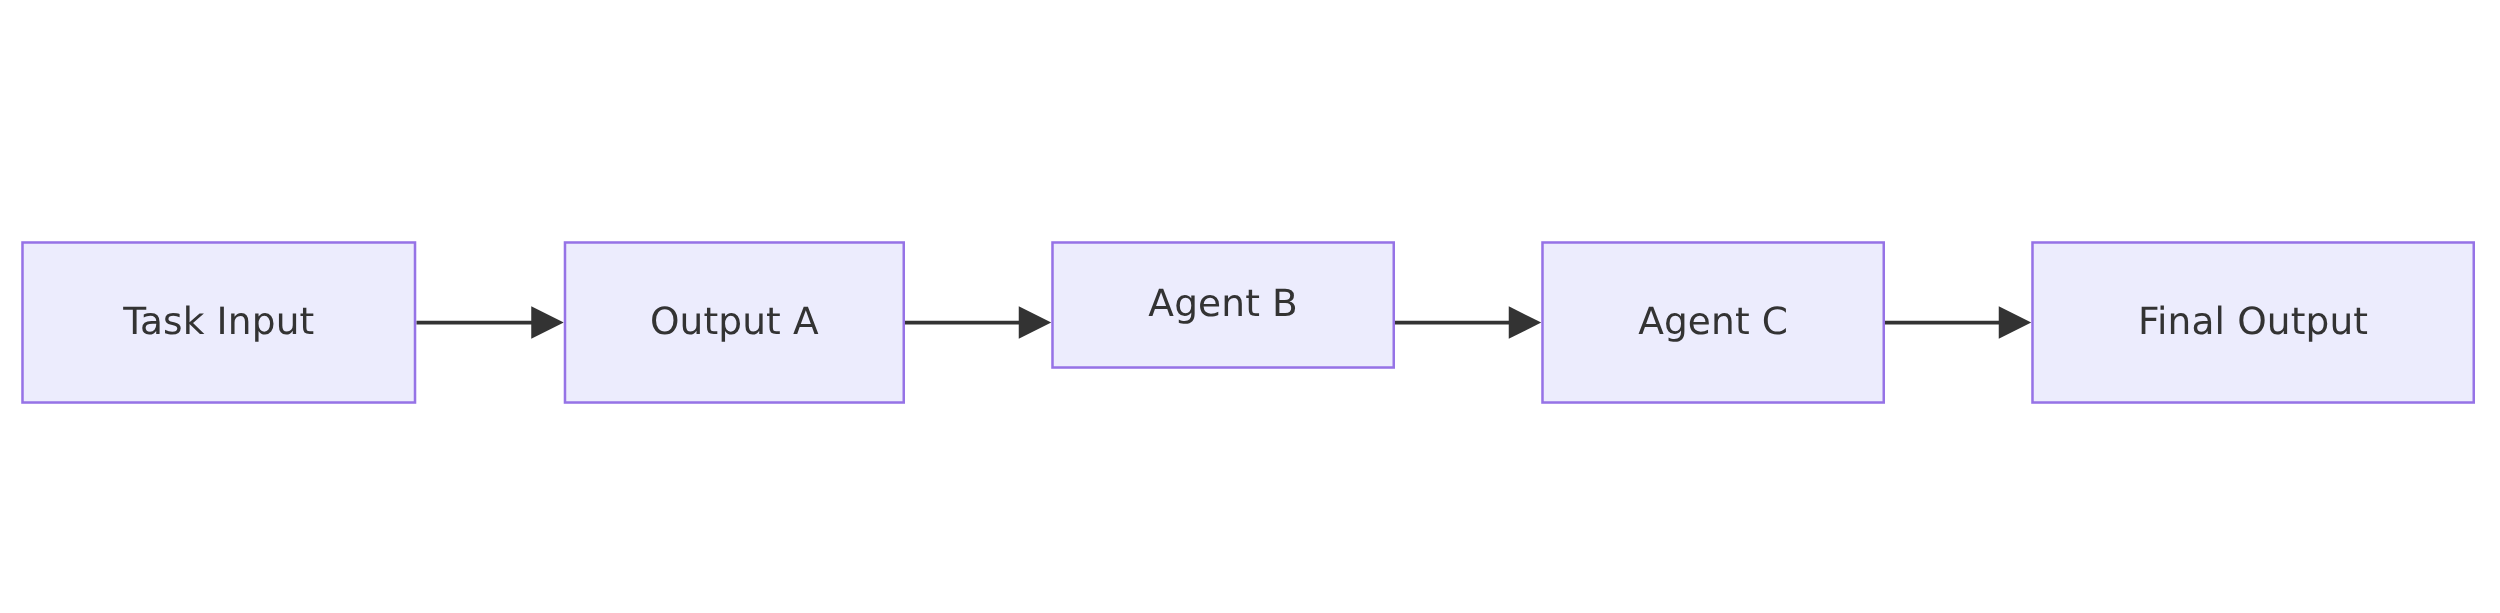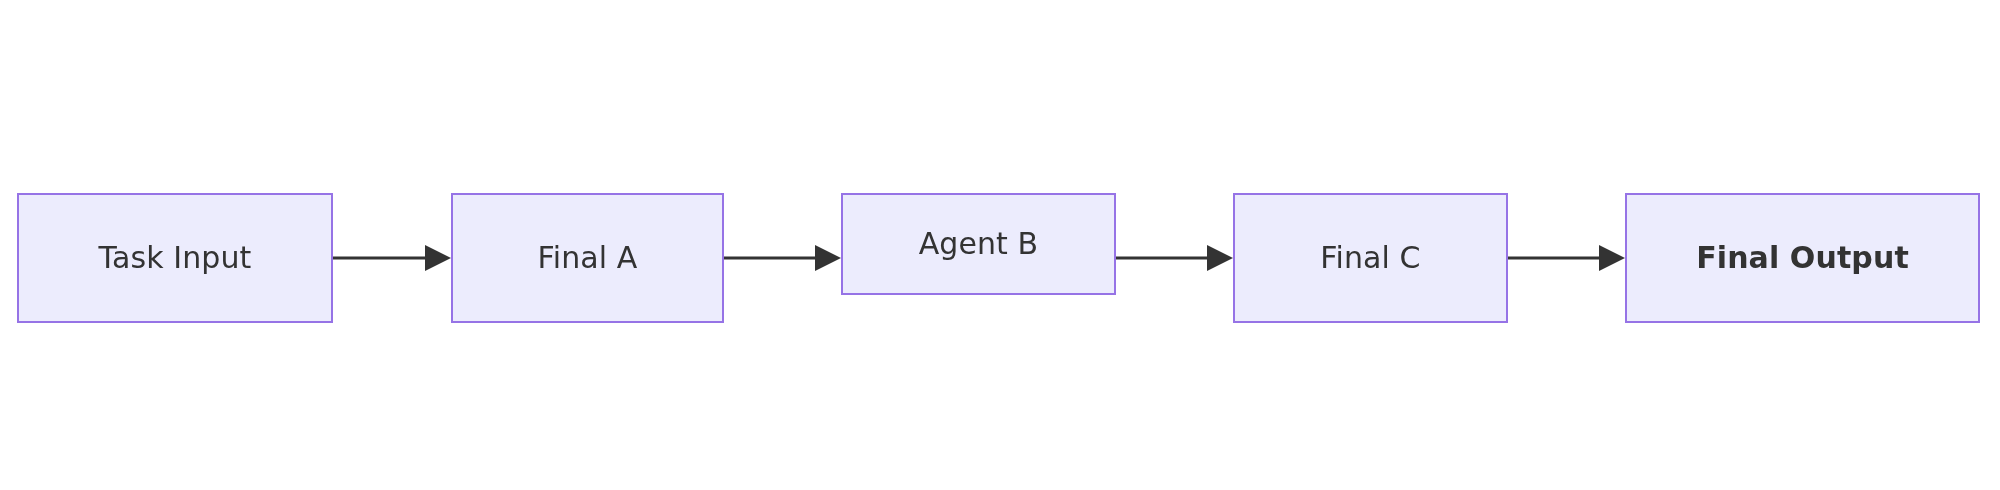--- a/index.html
+++ b/index.html
@@ -95,26 +95,26 @@
           <polygon class="edge-arrowhead" points="91,7 117,20 91,33" fill="#333333"></polygon>
         </svg>
       </div>
     </div>
 
   <div class="flow-node" id="node-layer" style="position:static;background:none;border:none;display:block;">
       <div class="flow-node" style="left: 17px; top: 193px; width: 316px; height: 130px; background: rgb(236, 236, 253); border-color: rgb(150, 115, 230);">
         <span class="flow-node-label" style="color: rgb(51, 51, 51);">Task Input</span>
       </div>
       <div class="flow-node" style="left: 451px; top: 193px; width: 273px; height: 130px; background: rgb(236, 236, 253); border-color: rgb(150, 115, 230);">
-        <span class="flow-node-label" style="color: rgb(51, 51, 51);">Final A</span>
+        <span class="flow-node-label" style="color: rgb(51, 51, 51);">Output A</span>
       </div>
       <div class="flow-node" style="left: 841px; top: 193px; width: 275px; height: 102px; background: rgb(236, 236, 253); border-color: rgb(150, 115, 230);">
         <span class="flow-node-label" style="color: rgb(51, 51, 51);">Agent B</span>
       </div>
       <div class="flow-node" style="left: 1233px; top: 193px; width: 275px; height: 130px; background: rgb(236, 236, 253); border-color: rgb(150, 115, 230);">
-        <span class="flow-node-label" style="color: rgb(51, 51, 51);">Final C</span>
+        <span class="flow-node-label" style="color: rgb(51, 51, 51);">Agent C</span>
       </div>
       <div class="flow-node" style="left: 1625px; top: 193px; width: 355px; height: 130px; background: rgb(236, 236, 253); border-color: rgb(150, 115, 230);">
-        <span class="flow-node-label" style="color: rgb(51, 51, 51); font-weight: bold;">Final Output</span>
+        <span class="flow-node-label" style="color: rgb(51, 51, 51);">Final Output</span>
       </div>
     </div>
 
 </div>
 
 </body></html>

